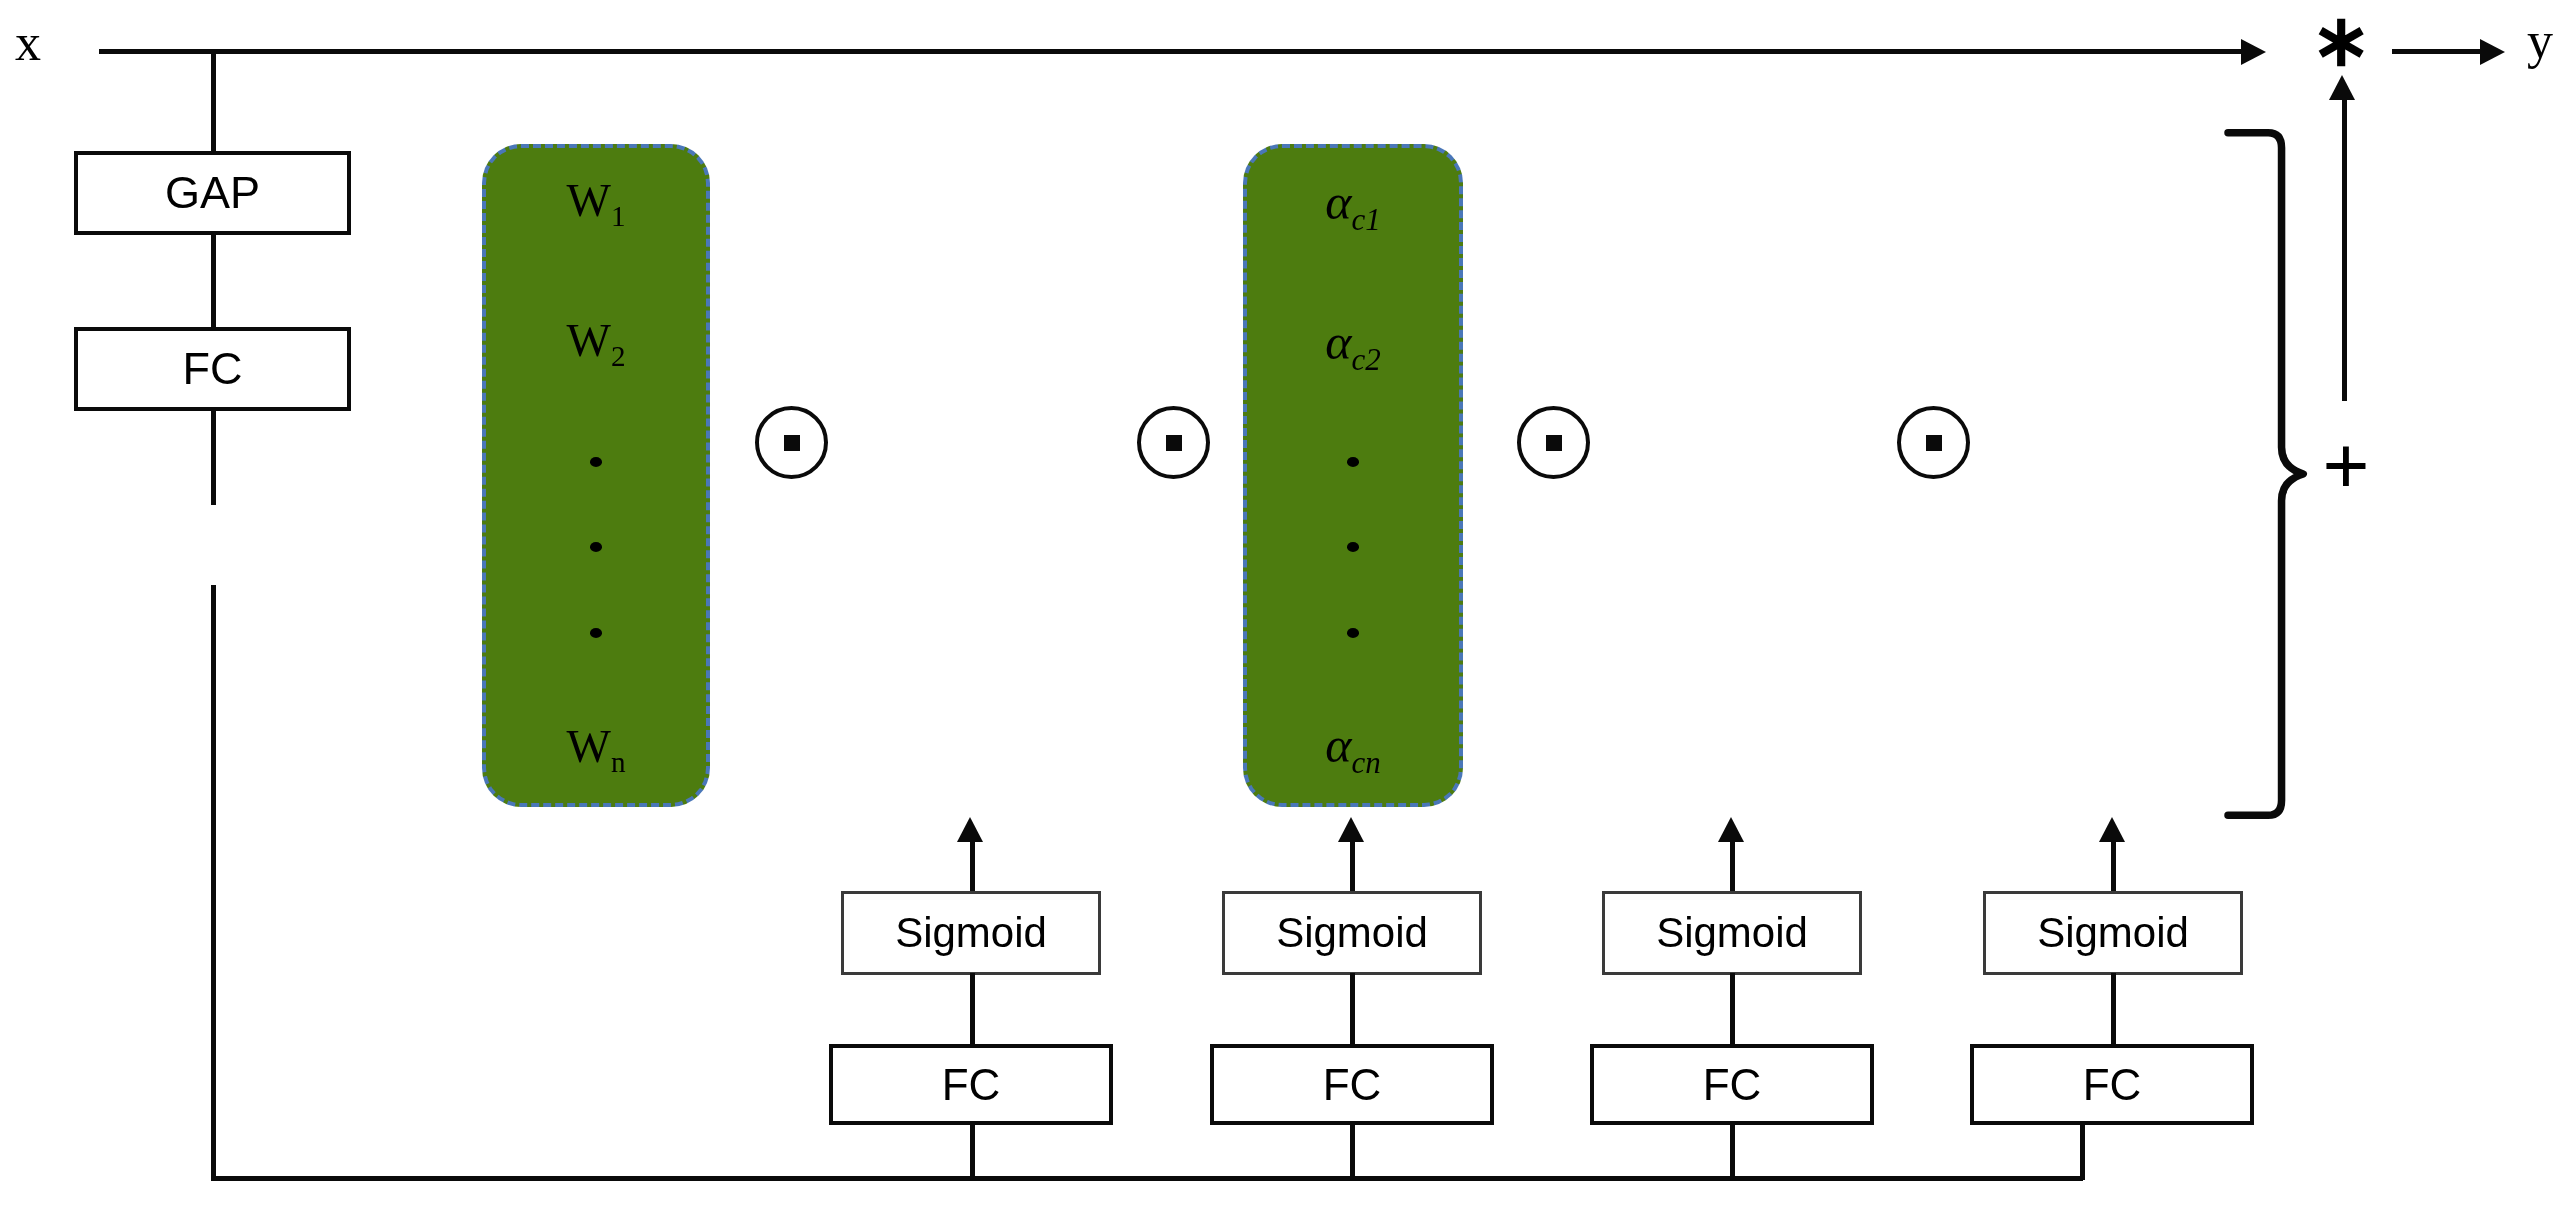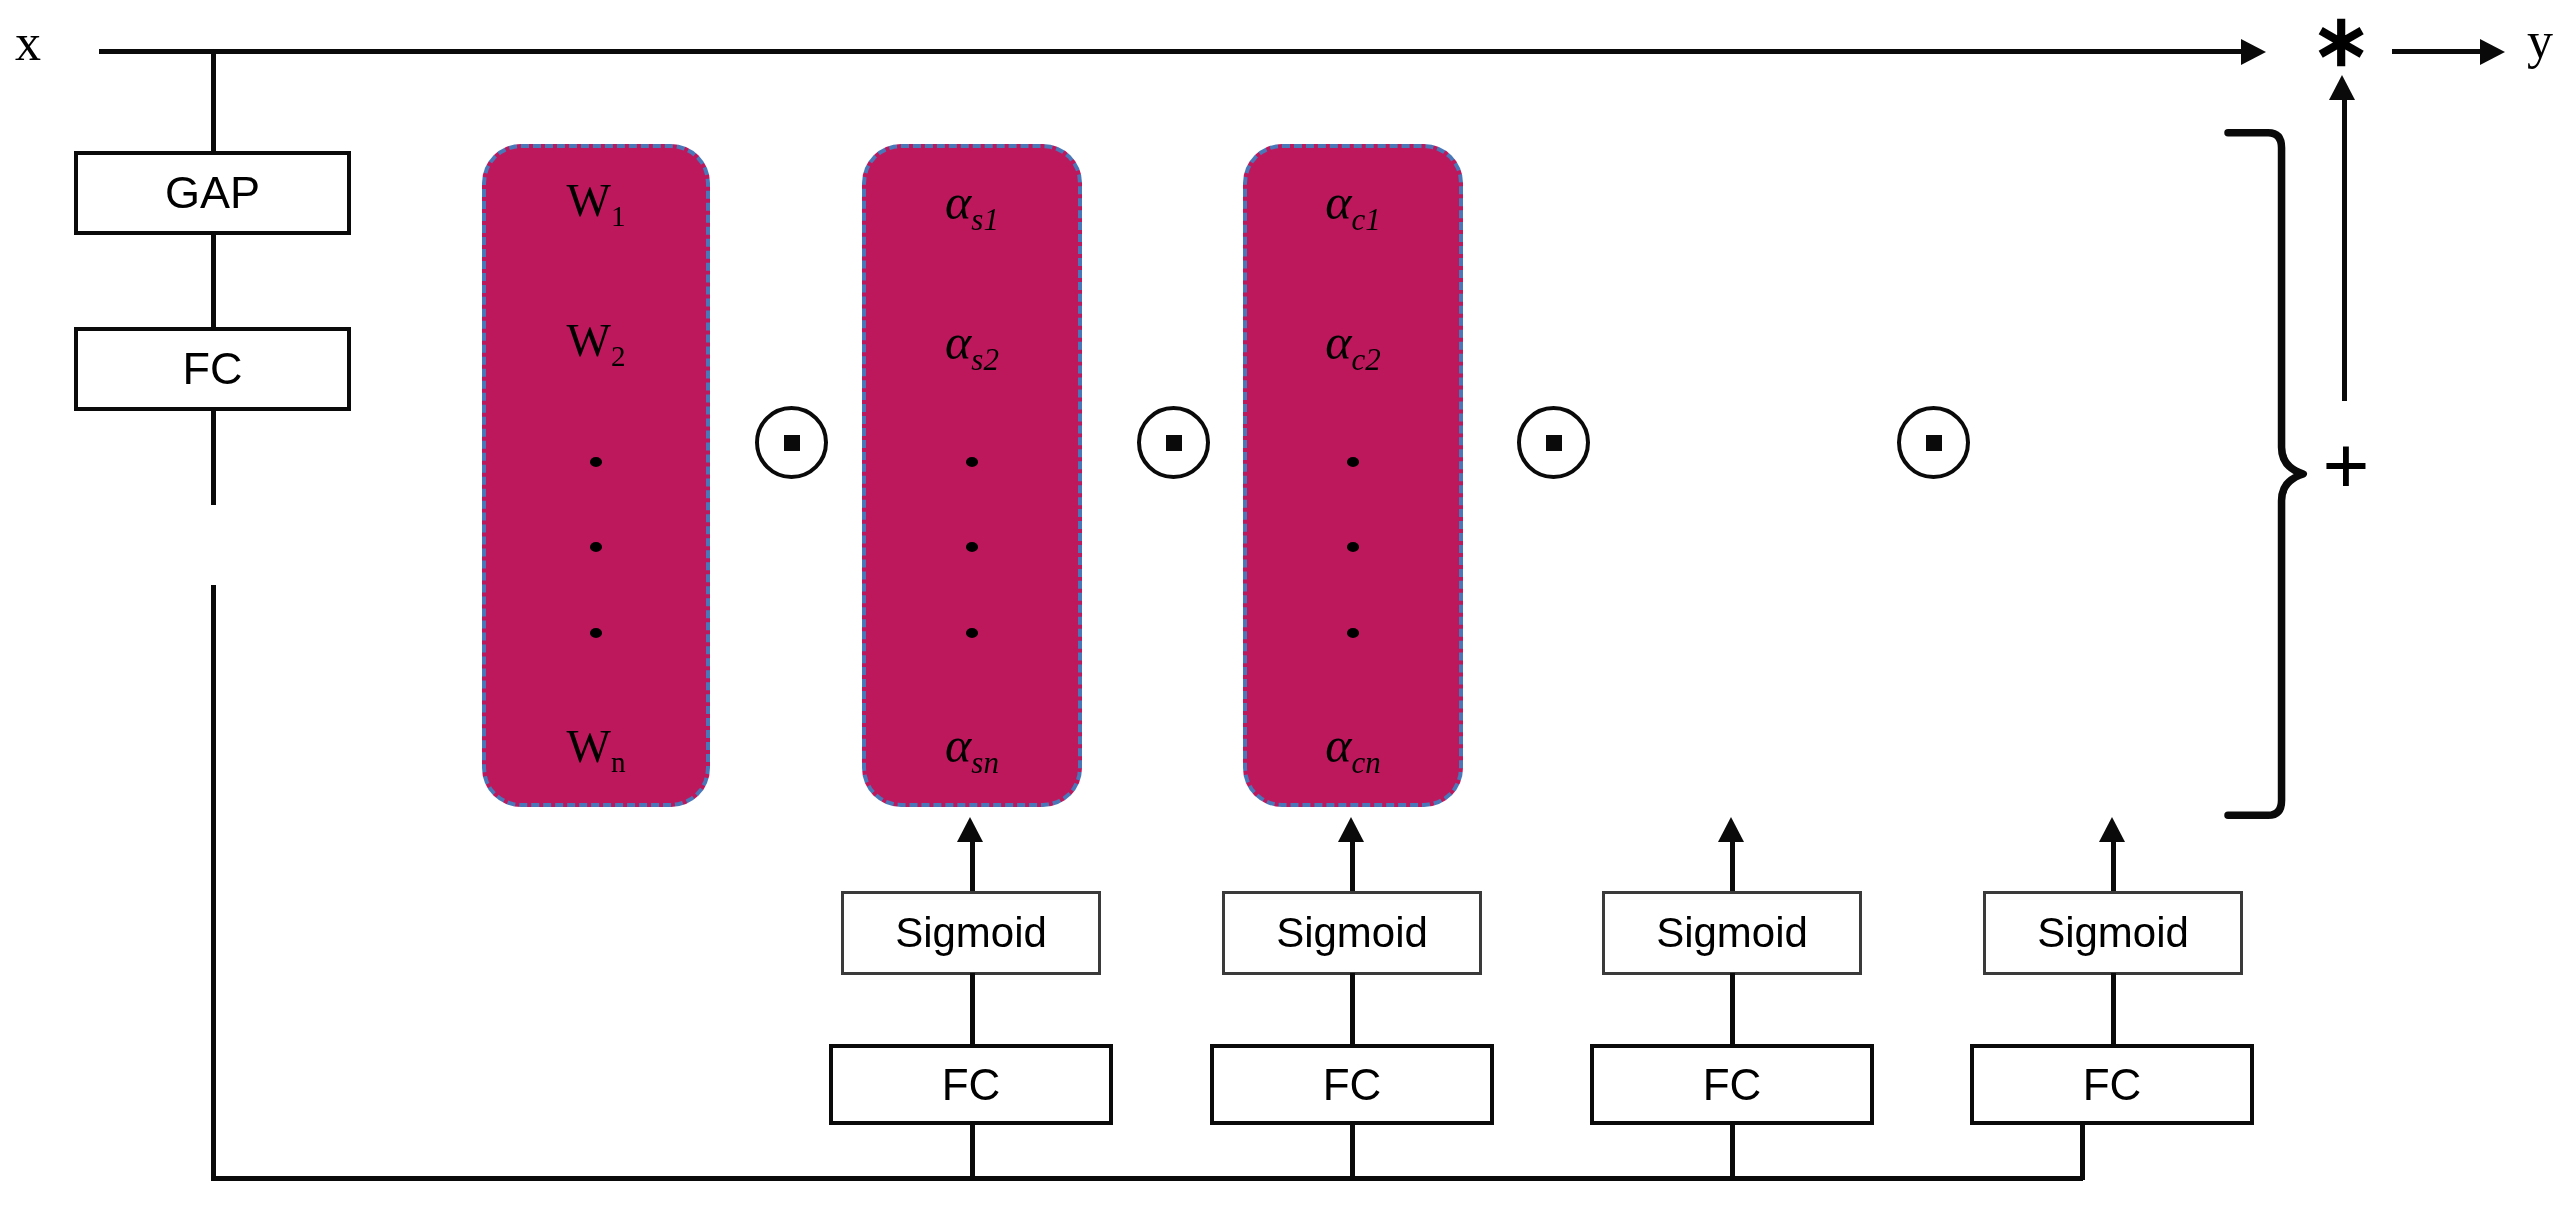--- a/index.html
+++ b/index.html
@@ -22,21 +22,21 @@
   }
   .box.heavy{border:4.2px solid #0a0a0a;}
   .box.light{border:3.4px solid #3a3a3a;}
 
   
   .vec{
     position:absolute;
     box-sizing:border-box;
     border:4.2px dashed #4a77b8;
     border-radius:39px;
-    background:#be185d;
+    background:#4d7c0f;
     display:flex;
     flex-direction:column;
     align-items:center;
     justify-content:space-between;
     padding:28.5px 0 25px 0;
     gap:28px;
   }
   .vec .item{
     font-family:"Liberation Serif", serif;
     color:#000;
@@ -131,36 +131,20 @@
     </div>
     <div class="item sym wsym">
       <span>W</span><sub>n</sub>
     </div>
   </div>
 
   <div class="op" style="left:755px;top:406px;">
     <b></b>
   </div>
 
-  <div class="vec" style="left:862px;top:144px;width:220px;height:663px;">
-    <div class="item alpha">
-      <span>α</span><sub>s1</sub>
-    </div>
-    <div class="item alpha">
-      <span>α</span><sub>s2</sub>
-    </div>
-    <div class="dotcol">
-      <i></i>
-        <i></i>
-        <i></i>
-    </div>
-    <div class="item alpha">
-      <span>α</span><sub>sn</sub>
-    </div>
-  </div>
 
   <div class="op" style="left:1137px;top:406px;">
     <b></b>
   </div>
 
   <div class="vec" style="left:1243px;top:144px;width:220px;height:663px;">
     <div class="item alpha">
       <span>α</span><sub>c1</sub>
     </div>
     <div class="item alpha">

